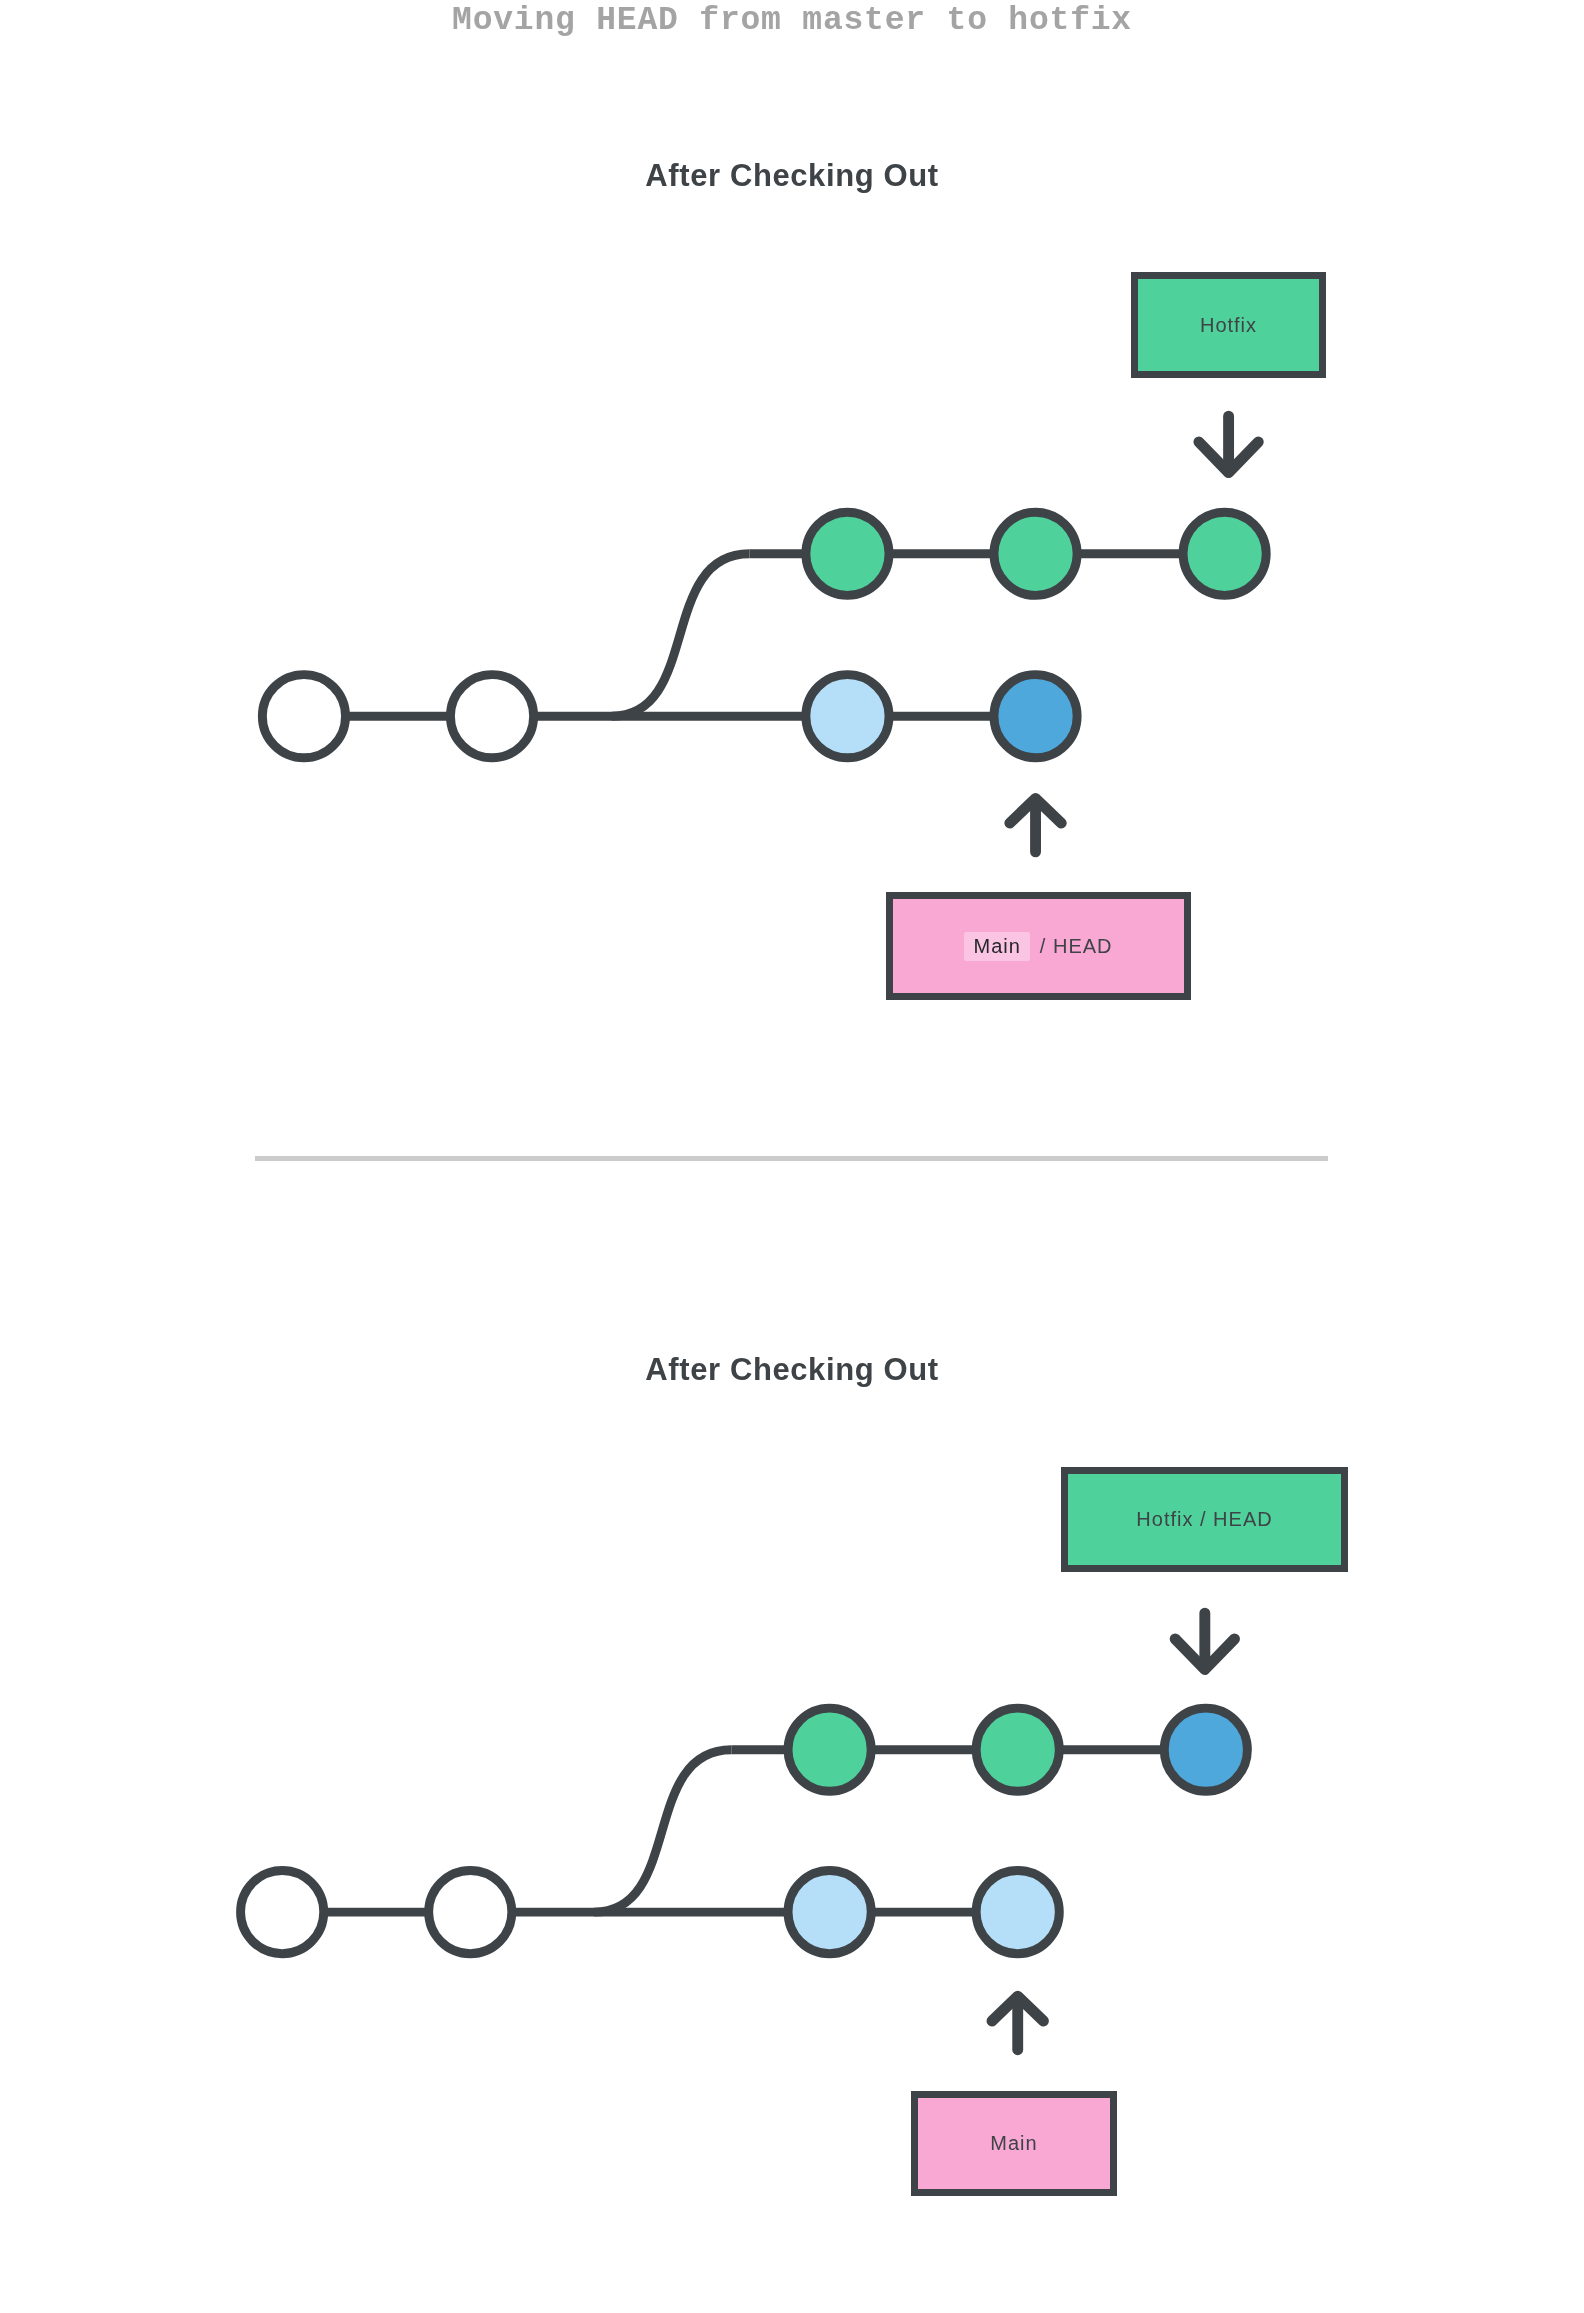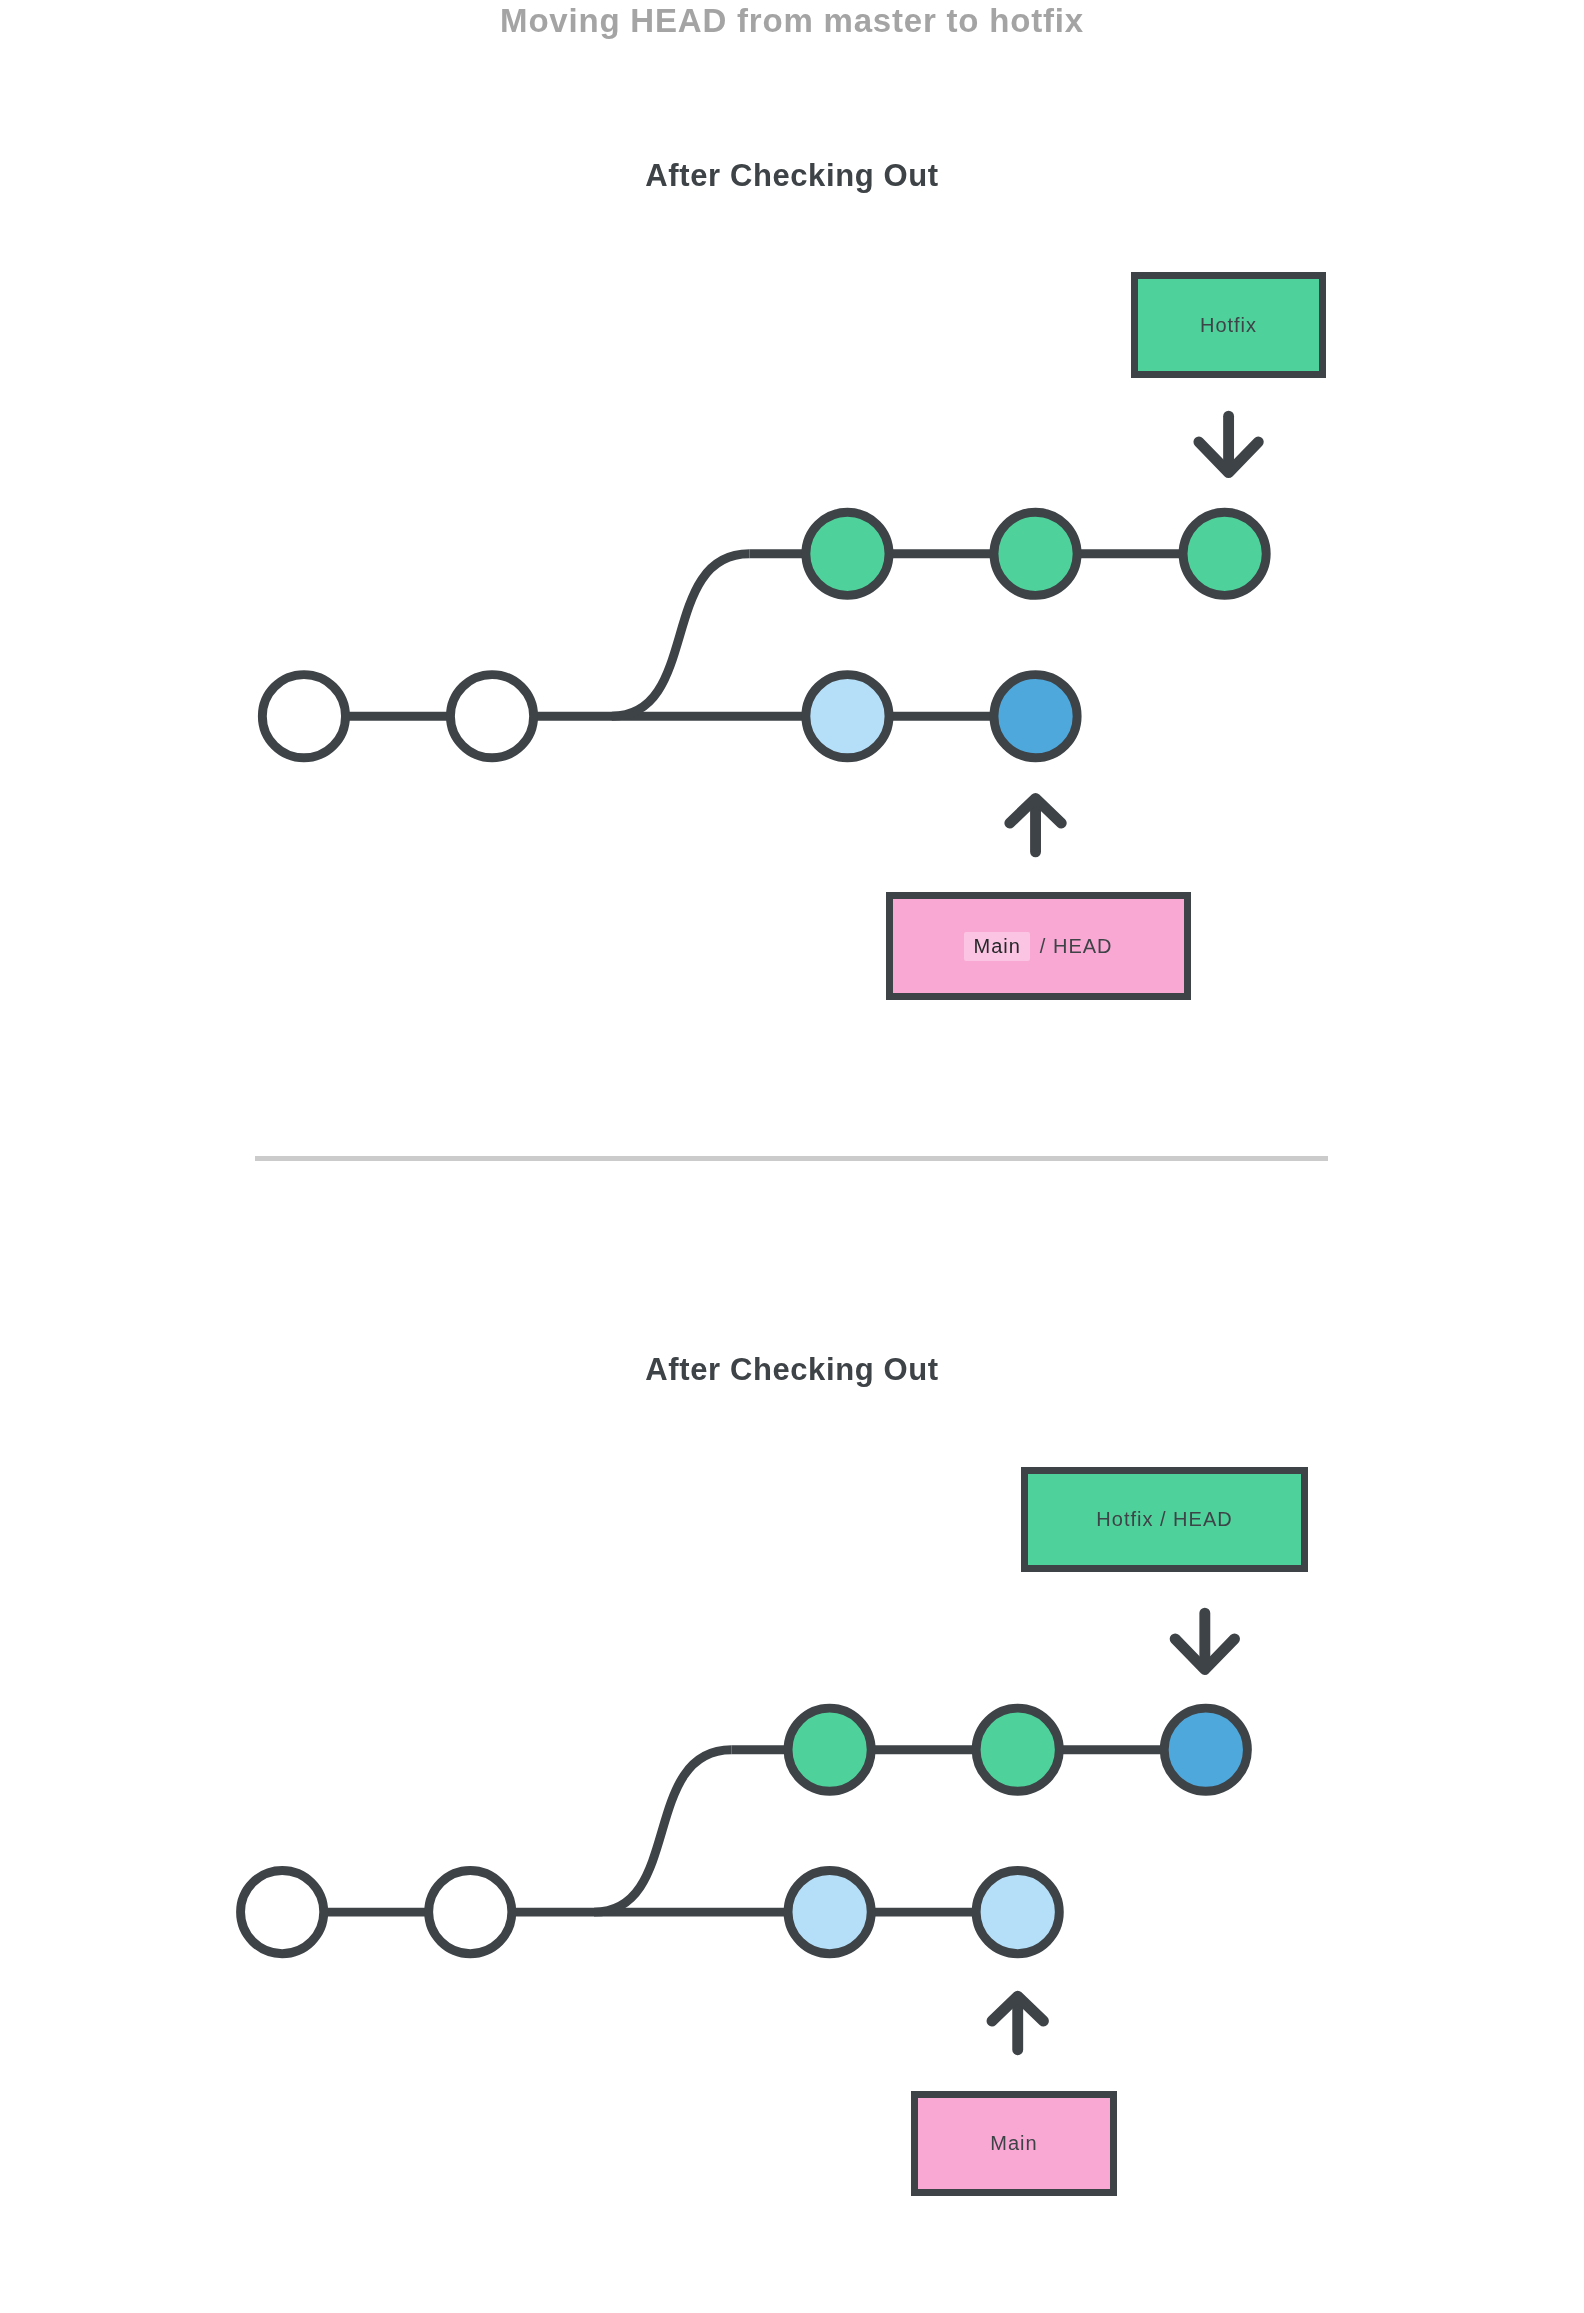--- a/index.html
+++ b/index.html
@@ -2,21 +2,21 @@
 <html><head>
 <meta charset="utf-8">
 <style>
   html,body{margin:0;padding:0;background:#ffffff;}
   body{font-family:"Liberation Sans", sans-serif;}
   .canvas{position:relative;width:1584px;height:2314px;background:#ffffff;overflow:hidden;}
 
   .page-title{
     position:absolute;top:2px;left:0;width:100%;
     text-align:center;font-size:33px;font-weight:700;
-    letter-spacing:0.8px;color:#A4A4A4;
+    letter-spacing:0.8px;color:#A4A4A4;font-family:Liberation Mono, monospace;
   }
   .section-heading{
     position:absolute;left:0;width:100%;
     text-align:center;font-size:31px;font-weight:700;
     letter-spacing:0.6px;color:#3E4347;
   }
   .heading-before{top:158px;}
   .heading-after{top:1352px;}
 
   .graph{position:absolute;left:0;}
@@ -30,21 +30,21 @@
     border:7px solid #3E4347;
     display:flex;align-items:center;justify-content:center;
     font-size:20px;font-weight:500;color:#3E4347;letter-spacing:1px;
     white-space:nowrap;
   }
   .label-green{background:#4FD19B;}
   .label-blue{background:#f9a8d4;}
 
   .box-hotfix-before{left:1131px;top:272px;width:195px;height:106px;}
   .box-main-before{left:886px;top:892px;width:305px;height:108px;}
-  .box-hotfix-after{left:1021px;top:1467px;width:287px;height:105px;}
+  .box-hotfix-after{left:1061px;top:1467px;width:287px;height:105px;}
   .box-main-after{left:911px;top:2091px;width:206px;height:105px;}
 
   .main-word{
     color:#26282B;
     background:rgba(255,255,255,0.32);
     padding:3px 9px;border-radius:2px;
   }
   .head-word{margin-left:10px;}
 
   .divider{

